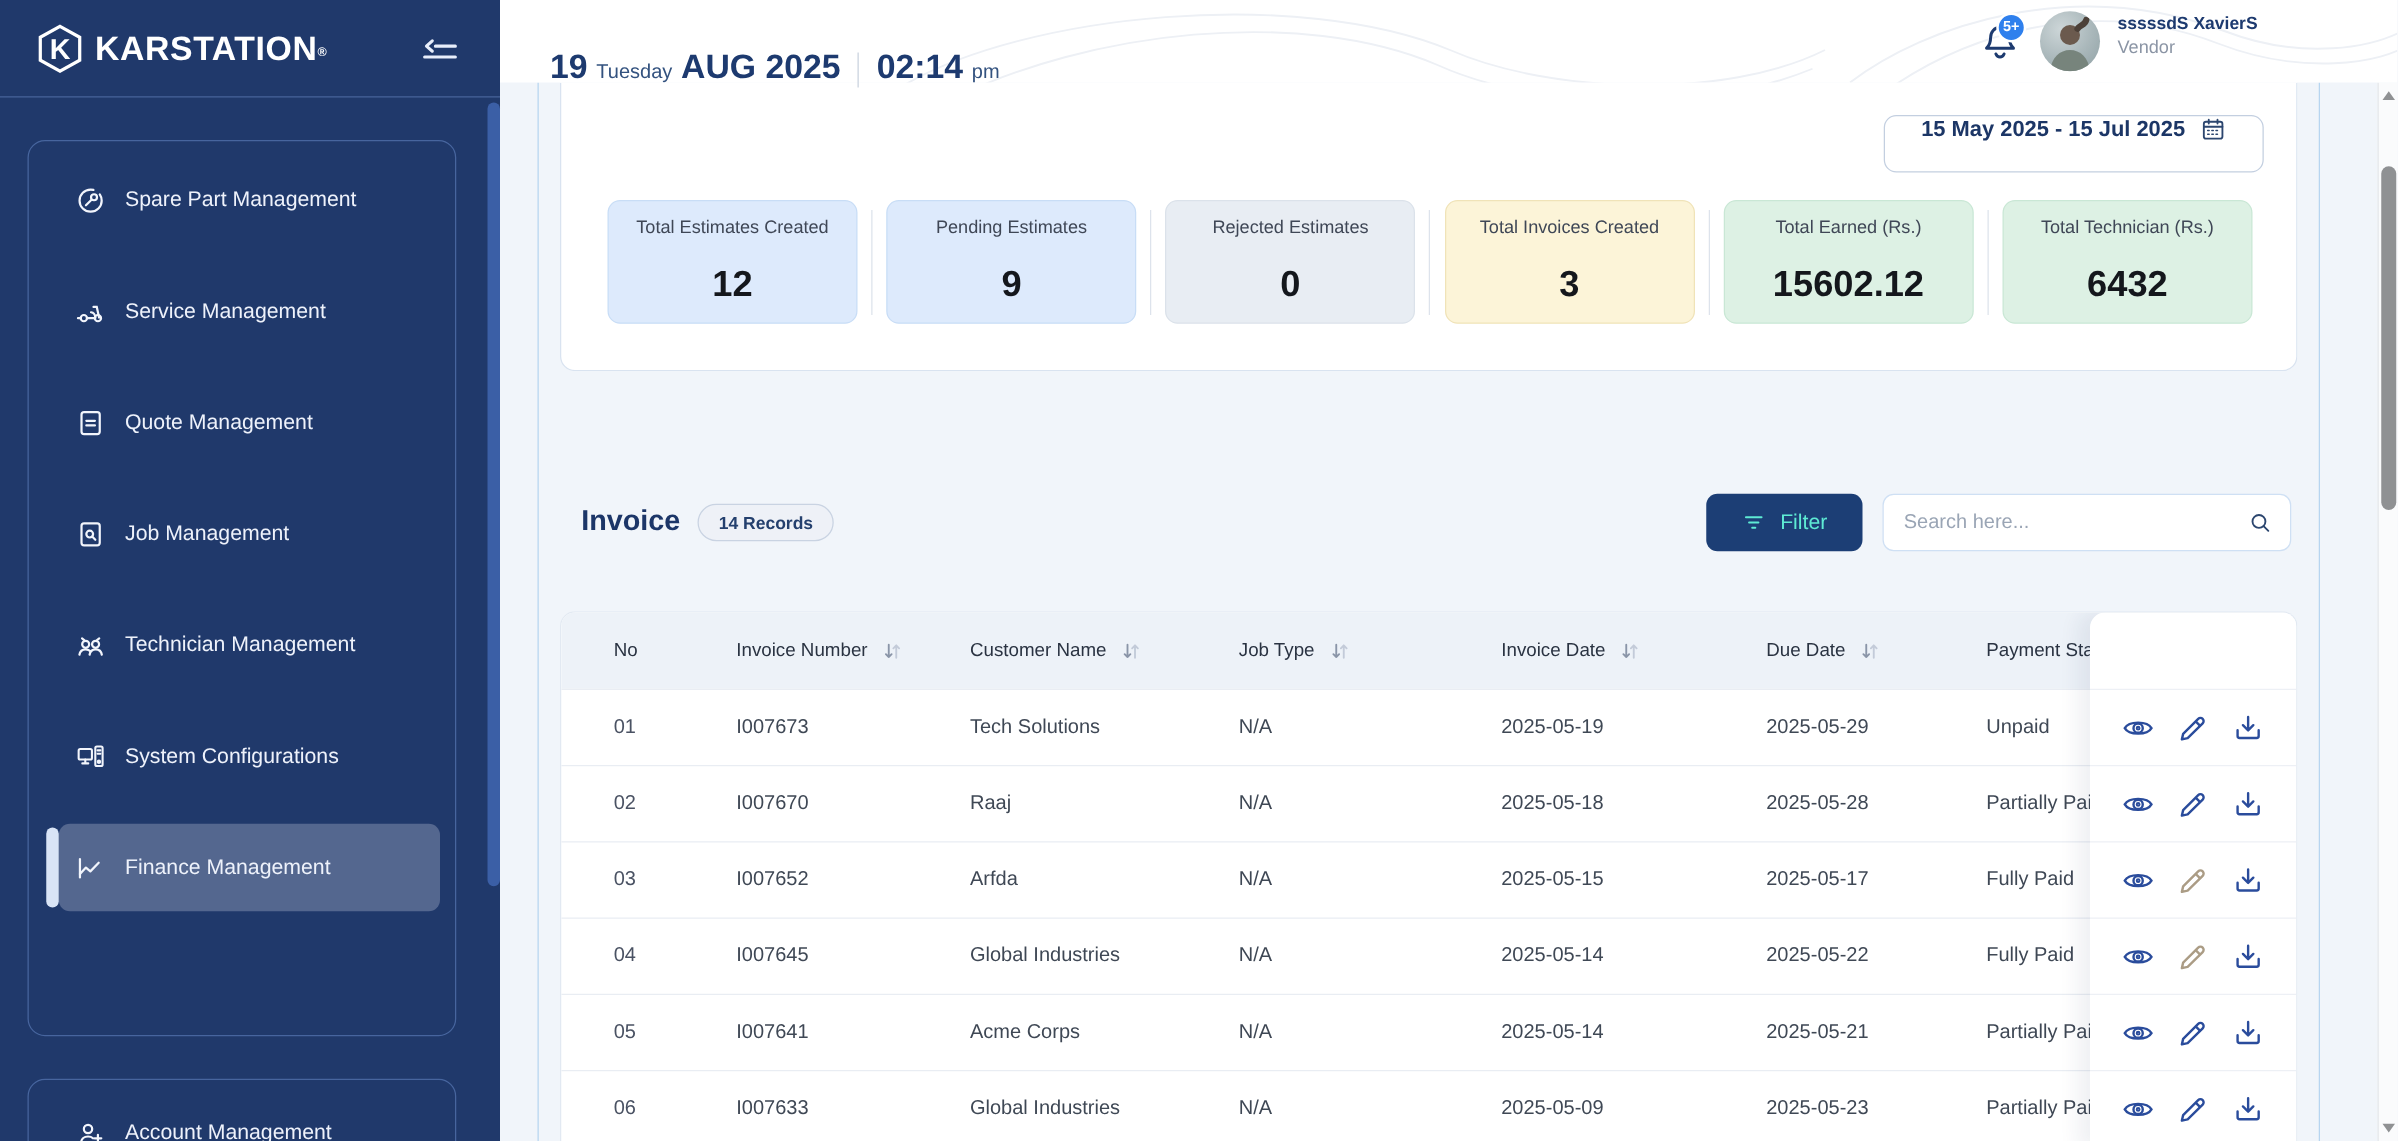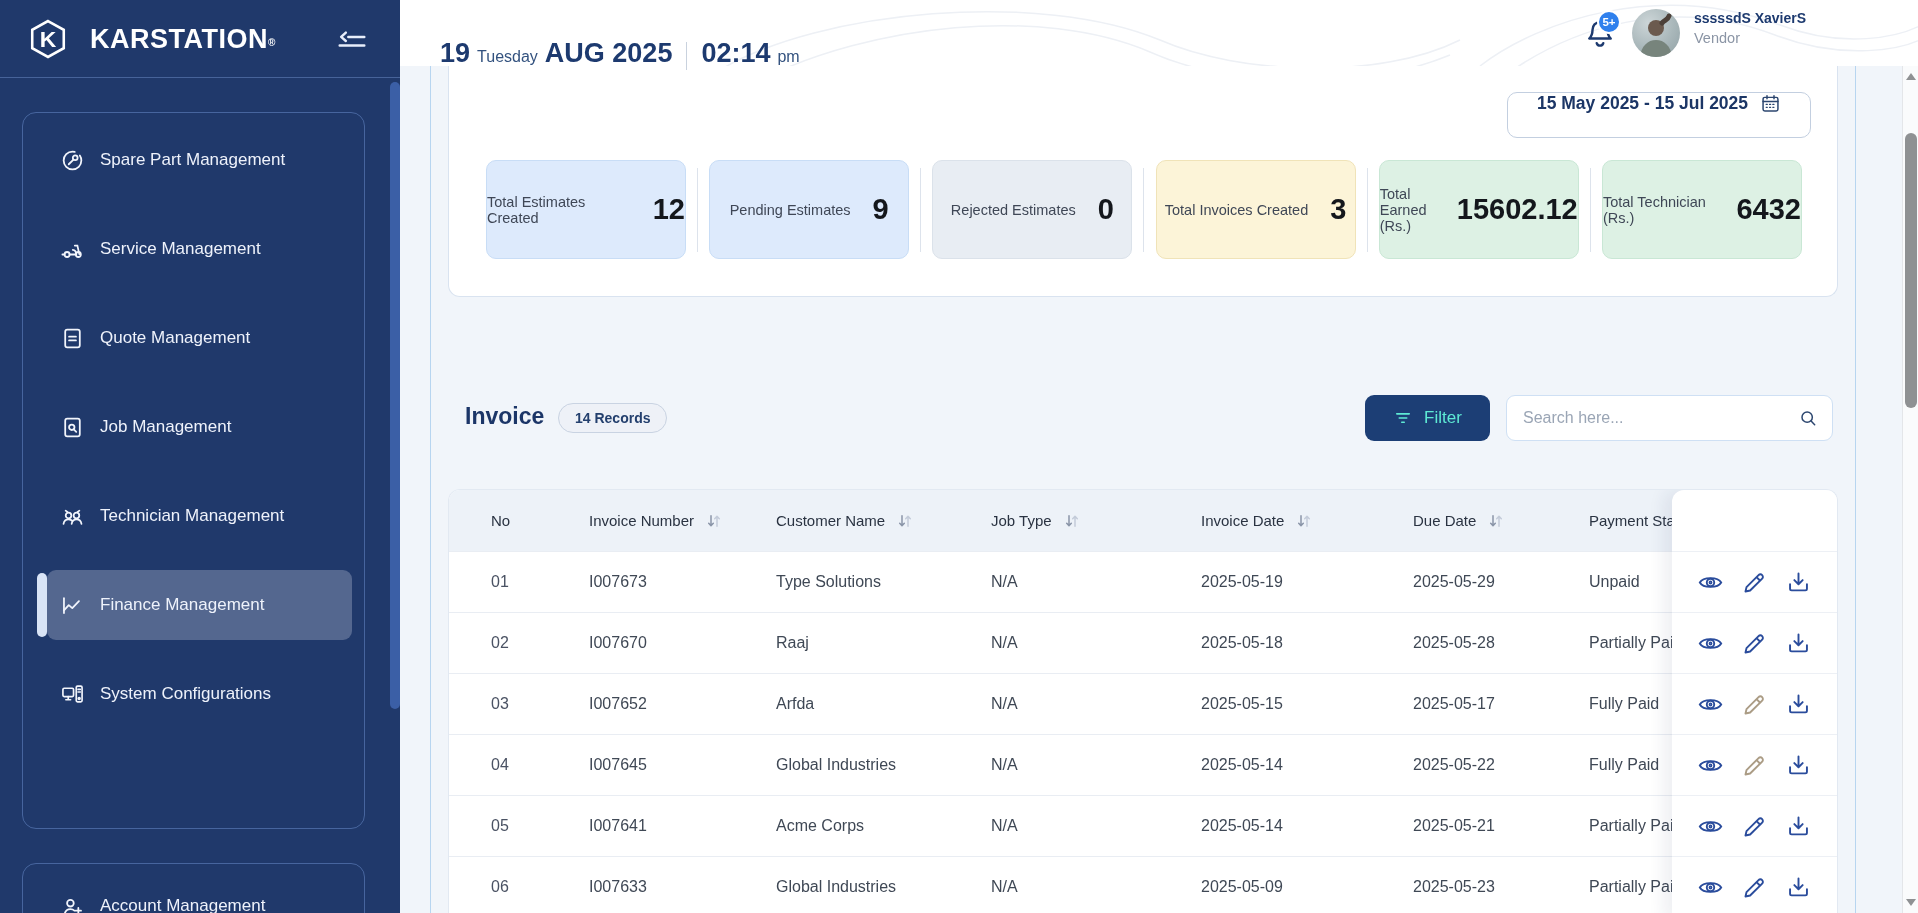--- a/index.html
+++ b/index.html
@@ -4,21 +4,21 @@
 <style>
   * { margin:0; padding:0; box-sizing:border-box; }
   html,body { width:1918px; height:913px; overflow:hidden; font-family:"Liberation Sans", sans-serif; }
   #app { position:relative; width:1918px; height:913px; background:#f1f5fa; overflow:hidden; }
 
   
   #sidebar { position:absolute; left:0; top:0; width:400px; height:913px; background:#20396b; z-index:5; }
   .side-head { position:relative; height:78px; border-bottom:1px solid rgba(120,150,210,.45); }
   .logo-wrap { position:absolute; left:26px; top:17px; display:flex; align-items:flex-start; }
   .hexk { width:44px; height:44px; color:#fff; }
-  .logo-text { font-size:27px; font-weight:700; color:#ffffff; letter-spacing:.5px; line-height:44px; margin-left:20px; }
+  .logo-text { font-size:27px; font-weight:700; color:#ffffff; letter-spacing:.5px; line-height:44px; margin-left:6px; }
   .reg-mark { font-size:10px; color:#fff; vertical-align:top; position:relative; top:4px; }
   .collapse-btn { position:absolute; left:336px; top:26px; width:32px; height:28px; color:#e8eefb; cursor:pointer; }
 
   .nav-box { position:absolute; left:22px; width:343px; border:1px solid rgba(110,145,210,.5); border-radius:14px; }
   #nav-main { top:112px; height:717px; padding:12px 12px 12px 0; }
   #nav-secondary { top:863px; height:140px; padding:7px 12px 7px 0; }
   .nav-item { position:relative; display:flex; align-items:center; height:70px; margin:0 0 19px 24px; border-radius:9px;
               padding-left:13px; color:#eef2fb; font-size:17px; cursor:pointer; }
   #nav-secondary .nav-item { margin-bottom:0; }
   .nav-item .nicon { width:25px; height:25px; flex:0 0 25px; margin-right:15px; color:#f2f5fc; }
@@ -56,21 +56,21 @@
   .vs-down { bottom:7px; border-top:7px solid #8f9193; }
 
   
   .stats-card { position:absolute; left:48px; top:0; width:1390px; height:231px; background:#fff;
                 border:1px solid #d9e3f0; border-top:none; border-radius:0 0 12px 12px; }
   .date-pill { position:absolute; right:26px; top:26px; width:304px; height:46px; background:#fff; border:1px solid #c3cfe0;
                border-radius:10px; display:flex; justify-content:center; gap:12px; cursor:pointer; }
   .date-pill-text { font-size:17.5px; font-weight:700; color:#1c3666; }
   .date-pill .cal { width:21px; height:21px; color:#2c466f; }
   .chips { position:absolute; left:37px; top:94px; width:1316px; height:99px; display:flex; justify-content:space-between; }
-  .chip { width:200px; height:99px; border-radius:10px; border:1px solid transparent; display:flex; flex-direction:row;
+  .chip { width:200px; height:99px; border-radius:10px; border:1px solid transparent; display:flex; flex-direction:column;
           align-items:center; justify-content:center; gap:22px; }
   .chip-label { font-size:14.5px; color:#3f4756; }
   .chip-value { font-size:29px; font-weight:700; color:#14171c; }
   .tone-blue  { background:#ddeafc; border-color:#c8ddf6; }
   .tone-gray  { background:#e8edf3; border-color:#dbe2ea; }
   .tone-yellow{ background:#fcf4d8; border-color:#f0e3b8; }
   .tone-green { background:#ddf1e4; border-color:#c9e7d5; }
   .chip-sep { width:1px; height:84px; background:#dde3ec; align-self:center; }
 
   
@@ -281,32 +281,32 @@
             <use href="#i-docsearch"></use>
           </svg>
         <span>Job Management</span>
       </div>
       <div class="nav-item">
         <svg class="nicon">
             <use href="#i-people"></use>
           </svg>
         <span>Technician Management</span>
       </div>
+      <div class="nav-item">
+        <svg class="nicon">
+            <use href="#i-system"></use>
+          </svg>
+        <span>System Configurations</span>
+      </div>
       <div class="nav-item active">
         <span class="active-bar"></span>
         <svg class="nicon">
             <use href="#i-chart"></use>
           </svg>
         <span>Finance Management</span>
-      </div>
-      <div class="nav-item">
-        <svg class="nicon">
-            <use href="#i-system"></use>
-          </svg>
-        <span>System Configurations</span>
       </div>
     </div>
 
     <div class="nav-box" id="nav-secondary">
       <div class="nav-item">
         <svg class="nicon">
             <use href="#i-personplus"></use>
           </svg>
         <span>Account Management</span>
       </div>
@@ -443,21 +443,21 @@
               <use href="#i-sort"></use>
             </svg>
           </div>
         <div class="th">Payment Status</div>
       </div>
 
       <div class="tbody">
         <div class="trow">
           <div class="td no">01</div>
           <div class="td">I007673</div>
-          <div class="td">Type Solutions</div>
+          <div class="td">Tech Solutions</div>
           <div class="td">N/A</div>
           <div class="td">2025-05-19</div>
           <div class="td">2025-05-29</div>
           <div class="td">Unpaid</div>
         </div>
         <div class="trow">
           <div class="td no">02</div>
           <div class="td">I007670</div>
           <div class="td">Raaj</div>
           <div class="td">N/A</div>

